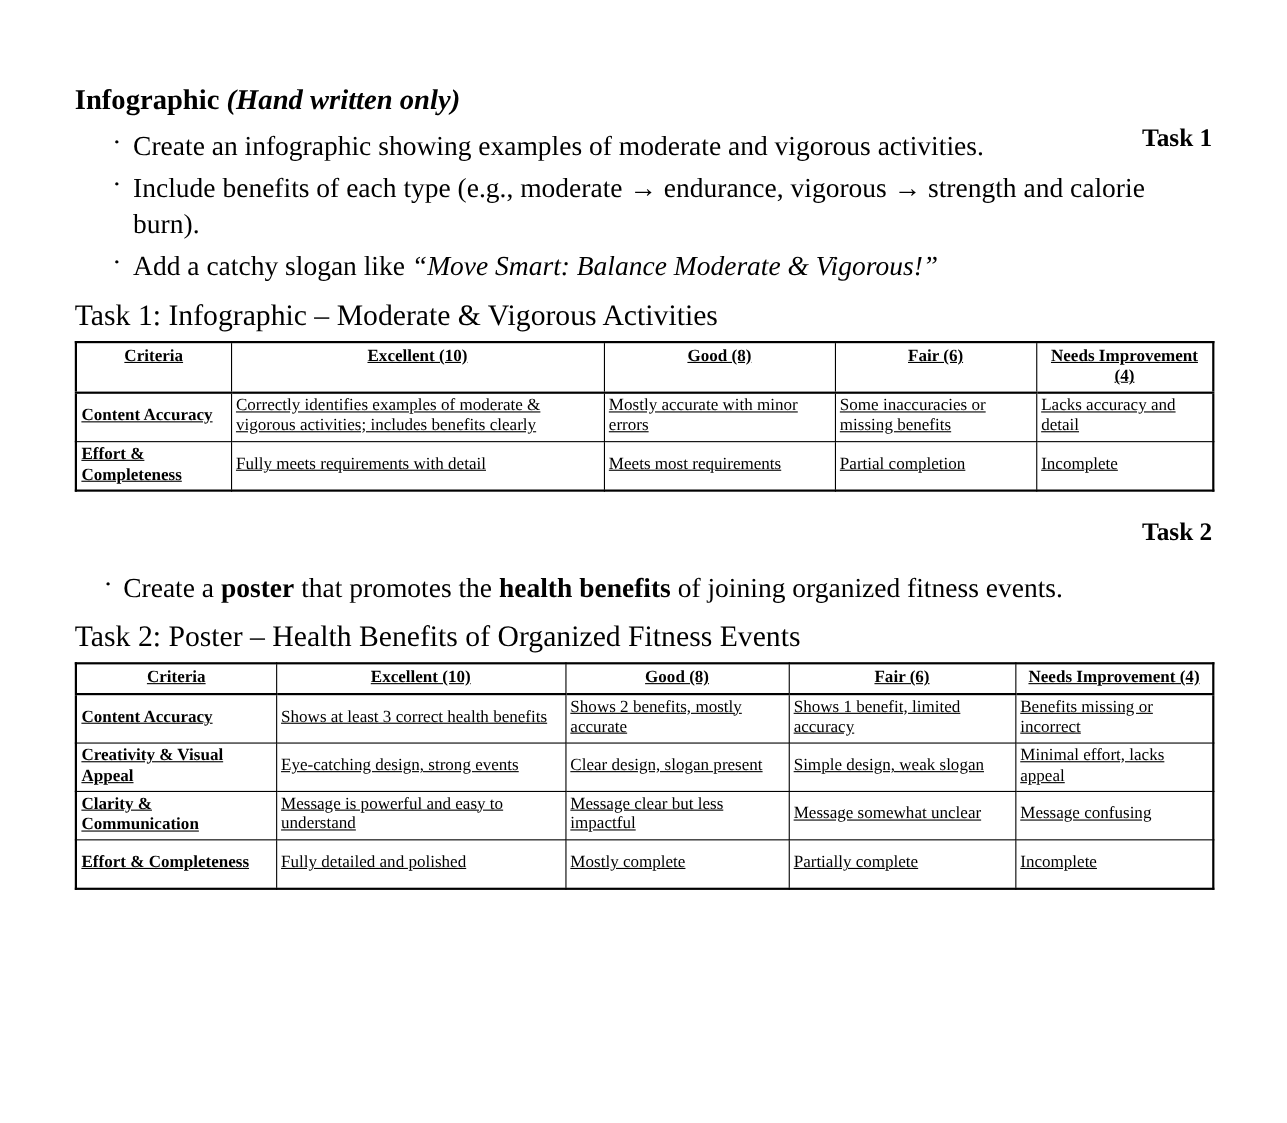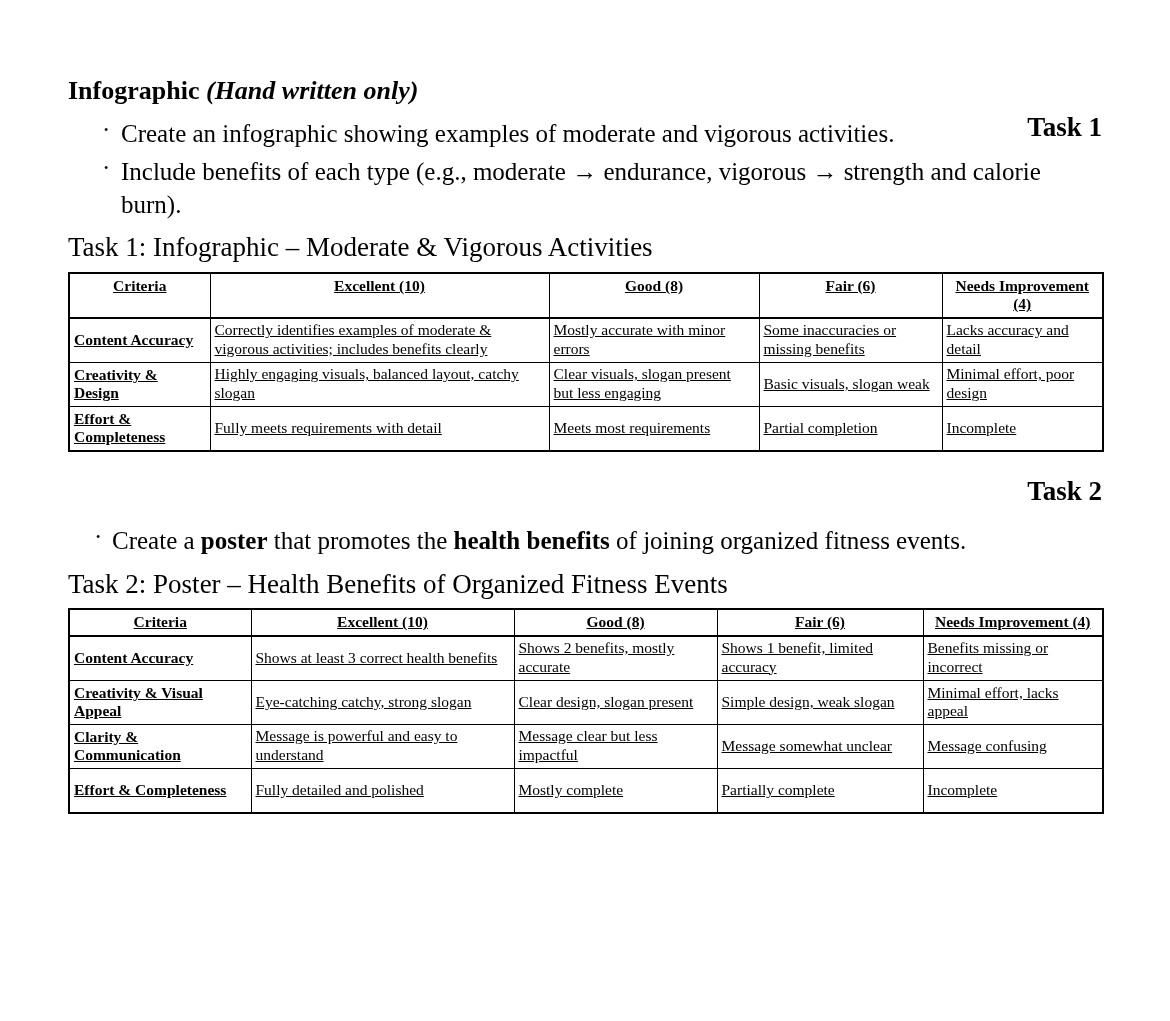--- a/index.html
+++ b/index.html
@@ -32,21 +32,21 @@
     font-size: 26px;
     font-weight: bold;
     max-width: 400px;
   }
   .doc-head-title { font-style: normal; }
   .doc-head-note  { font-style: italic; }
 
   .task-label {
     position: absolute;
     right: 0;
-    font-size: 27px;
+    font-size: 23px;
     font-weight: bold;
   }
   .task-label-1 { top: 112px; }
 
   
   ul.bullets {
     list-style: none;
     margin: 10px 0 0 0;
     padding: 0;
     font-family: Liberation Serif, serif;
@@ -144,20 +144,21 @@
   <div class="doc-head">
     <div class="doc-head-line"><span class="doc-head-title">Infographic</span>
       <span class="doc-head-note">(Hand written only)</span>
     </div>
     <div class="task-label task-label-1">Task 1</div>
   </div>
 
   <ul class="bullets">
     <li><span>Create an infographic showing examples of moderate and vigorous activities.</span></li>
     <li><span>Include benefits of each type (e.g., moderate → endurance, vigorous → strength and calorie burn).</span></li>
+    <li><span>Add a catchy slogan like </span><span class="ital">“Move Smart: Balance Moderate &amp; Vigorous!”</span></li>
   </ul>
 
   <h2 class="section-title">Task 1: Infographic – Moderate &amp; Vigorous Activities</h2>
 
   <table class="rubric tbl1">
     <colgroup>
       <col class="c0">
         <col class="c1">
         <col class="c2">
         <col class="c3">
@@ -172,27 +173,20 @@
         <th>Needs Improvement (4)</th>
       </tr>
       <tr>
         <td class="crit">Content Accuracy</td>
         <td>Correctly identifies examples of moderate &amp; vigorous activities; includes benefits clearly</td>
         <td>Mostly accurate with minor errors</td>
         <td>Some inaccuracies or missing benefits</td>
         <td>Lacks accuracy and detail</td>
       </tr>
       <tr>
-        <td class="crit">Creativity &amp; Design</td>
-        <td>Highly engaging visuals, balanced layout, catchy slogan</td>
-        <td>Clear visuals, slogan present but less engaging</td>
-        <td class="cell-mid">Basic visuals, slogan weak</td>
-        <td>Minimal effort, poor design</td>
-      </tr>
-      <tr>
         <td class="crit">Effort &amp; Completeness</td>
         <td class="cell-mid">Fully meets requirements with detail</td>
         <td class="cell-mid">Meets most requirements</td>
         <td class="cell-mid">Partial completion</td>
         <td class="cell-mid">Incomplete</td>
       </tr>
     </tbody>
   </table>
 
   <div class="spacer-task2">
@@ -223,21 +217,21 @@
       </tr>
       <tr>
         <td class="crit">Content Accuracy</td>
         <td class="cell-mid">Shows at least 3 correct health benefits</td>
         <td>Shows 2 benefits, mostly accurate</td>
         <td>Shows 1 benefit, limited accuracy</td>
         <td>Benefits missing or incorrect</td>
       </tr>
       <tr>
         <td class="crit">Creativity &amp; Visual Appeal</td>
-        <td class="cell-mid">Eye-catching catchy, strong slogan</td>
+        <td class="cell-mid">Eye-catching design, strong events</td>
         <td class="cell-mid">Clear design, slogan present</td>
         <td class="cell-mid">Simple design, weak slogan</td>
         <td class="cell-mid">Minimal effort, lacks appeal</td>
       </tr>
       <tr>
         <td class="crit">Clarity &amp; Communication</td>
         <td>Message is powerful and easy to understand</td>
         <td>Message clear but less impactful</td>
         <td class="cell-mid">Message somewhat unclear</td>
         <td class="cell-mid">Message confusing</td>

